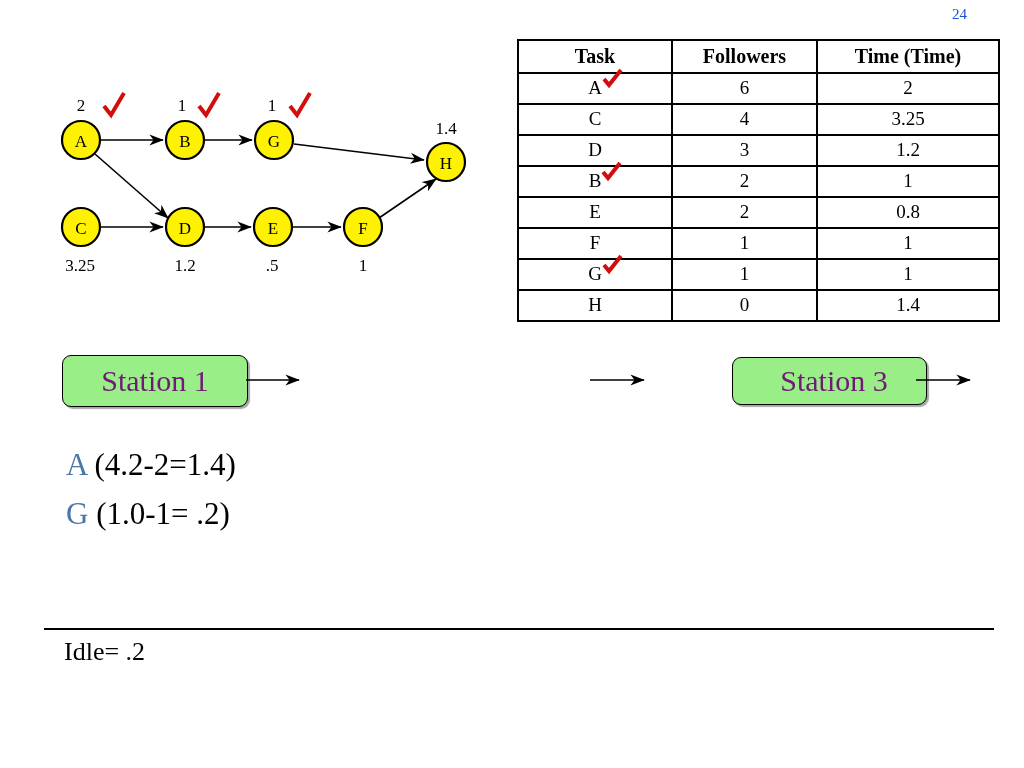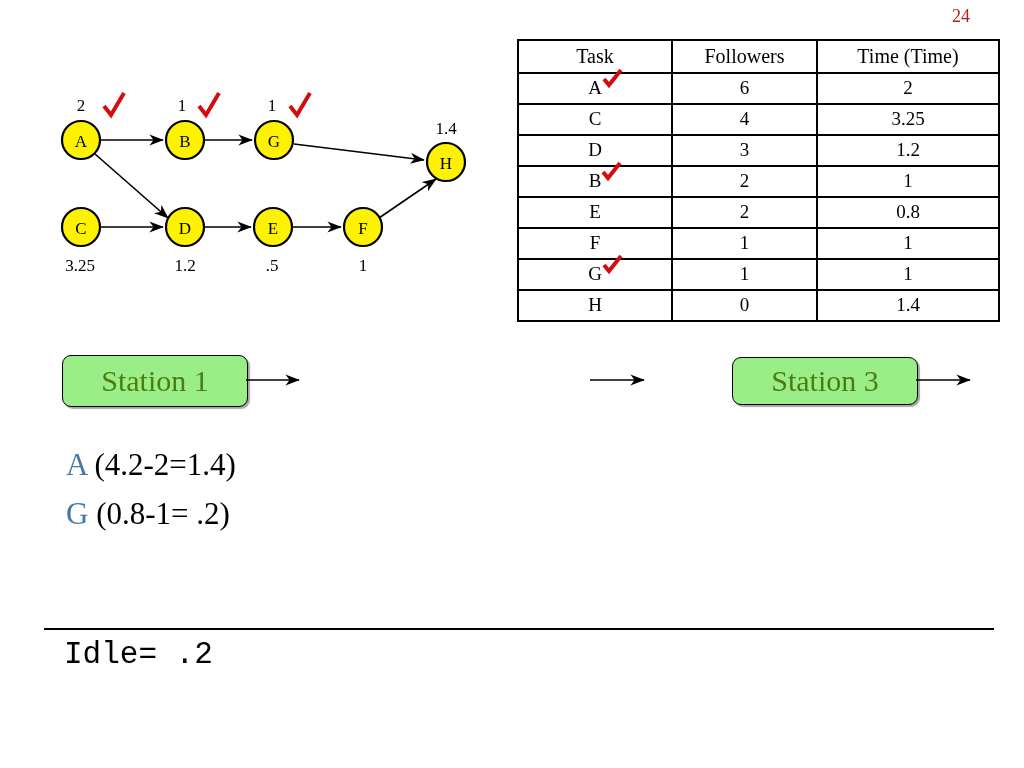--- a/index.html
+++ b/index.html
@@ -14,22 +14,22 @@
     background: #ffffff;
     overflow: hidden;
     font-family: "Liberation Serif", serif;
   }
 
   
   #page-number {
     position: absolute;
     top: 6px;
     left: 952px;
-    font-size: 18px;
-    color: #b91c1c;
+    font-size: 15px;
+    color: #1d4ed8;
     font-family: "Liberation Serif", serif;
   }
 
   
   #diagram {
     position: absolute;
     left: 0;
     top: 80px;
     width: 500px;
     height: 210px;
@@ -78,21 +78,21 @@
     border: 2.5px solid #000;
     text-align: center;
     font-family: "Liberation Serif", serif;
     font-size: 19px;
     color: #000;
     padding: 1px 0 2px 0;
     height: 26px;
     background: #fff;
   }
   #task-table th {
-    font-weight: normal;
+    font-weight: bold;
     font-size: 20px;
     height: 28px;
   }
   #task-table .col-task  { width: 152px; }
   #task-table .col-foll  { width: 143px; }
   #task-table .col-time  { width: 180px; }
 
   .cell-with-tick {
     position: relative;
     display: inline-block;
@@ -111,21 +111,21 @@
     position: absolute;
     background: #99EE88;
     border: 1.6px solid #000;
     border-radius: 9px;
     box-shadow: 2px 2px 1px rgba(0,0,0,0.35);
     display: flex;
     align-items: center;
     justify-content: center;
     font-family: "Liberation Serif", serif;
     font-size: 30px;
-    color: #4d7c0f;
+    color: #701a75;
   }
   .station-arrow { position: absolute; }
 
   
   #calc-lines {
     position: absolute;
     left: 66px;
     top: 440px;
     font-family: "Liberation Serif", serif;
     font-size: 31px;
@@ -141,22 +141,22 @@
     left: 44px;
     top: 628px;
     width: 950px;
     height: 0;
     border-top: 2px solid #000;
   }
   #idle-text {
     position: absolute;
     left: 64px;
     top: 637px;
-    font-family: Liberation Mono, monospace;
-    font-size: 31px;
+    font-family: Liberation Serif, serif;
+    font-size: 26px;
     color: #000;
   }
 </style>
 </head>
 <body>
 
 <div id="slide">
 
   <div id="page-number">24</div>
 
@@ -310,34 +310,34 @@
           <line x1="0" y1="8" x2="53" y2="8" stroke="#000" stroke-width="1.6" marker-end="url(#ah0)"></line>
         </svg></div>
       <div class="station-arrow" style="left: 590px; top: 22px;"><svg width="62" height="16" viewBox="0 0 62 16" xmlns="http://www.w3.org/2000/svg">
           <defs>
             <marker id="ah1" markerWidth="9" markerHeight="7" refX="8.5" refY="3.5" orient="auto" markerUnits="strokeWidth">
               <path d="M0,0 L9,3.5 L0,7 L2.6,3.5 Z" fill="#000"></path>
             </marker>
           </defs>
           <line x1="0" y1="8" x2="54" y2="8" stroke="#000" stroke-width="1.6" marker-end="url(#ah1)"></line>
         </svg></div>
-      <div class="station-box" style="left: 732px; top: 7px; width: 184px; height: 46px;">
+      <div class="station-box" style="left: 732px; top: 7px; width: 184px; height: 46px; padding-left: 9px;">
         <span>Station 3</span>
       </div>
       <div class="station-arrow" style="left: 916px; top: 22px;"><svg width="62" height="16" viewBox="0 0 62 16" xmlns="http://www.w3.org/2000/svg">
           <defs>
             <marker id="ah2" markerWidth="9" markerHeight="7" refX="8.5" refY="3.5" orient="auto" markerUnits="strokeWidth">
               <path d="M0,0 L9,3.5 L0,7 L2.6,3.5 Z" fill="#000"></path>
             </marker>
           </defs>
           <line x1="0" y1="8" x2="54" y2="8" stroke="#000" stroke-width="1.6" marker-end="url(#ah2)"></line>
         </svg></div>
     </div>
 
   <div id="calc-lines">
       <div><span class="calc-letter">A</span><span class="calc-expr"> (4.2-2=1.4)</span></div>
-      <div><span class="calc-letter">G</span><span class="calc-expr"> (0.8-1= .2)</span></div>
+      <div><span class="calc-letter">G</span><span class="calc-expr"> (1.0-1= .2)</span></div>
     </div>
 
   <div id="divider"></div>
   <div id="idle-text">Idle= .2</div>
 
 </div>
 
 </body></html>

